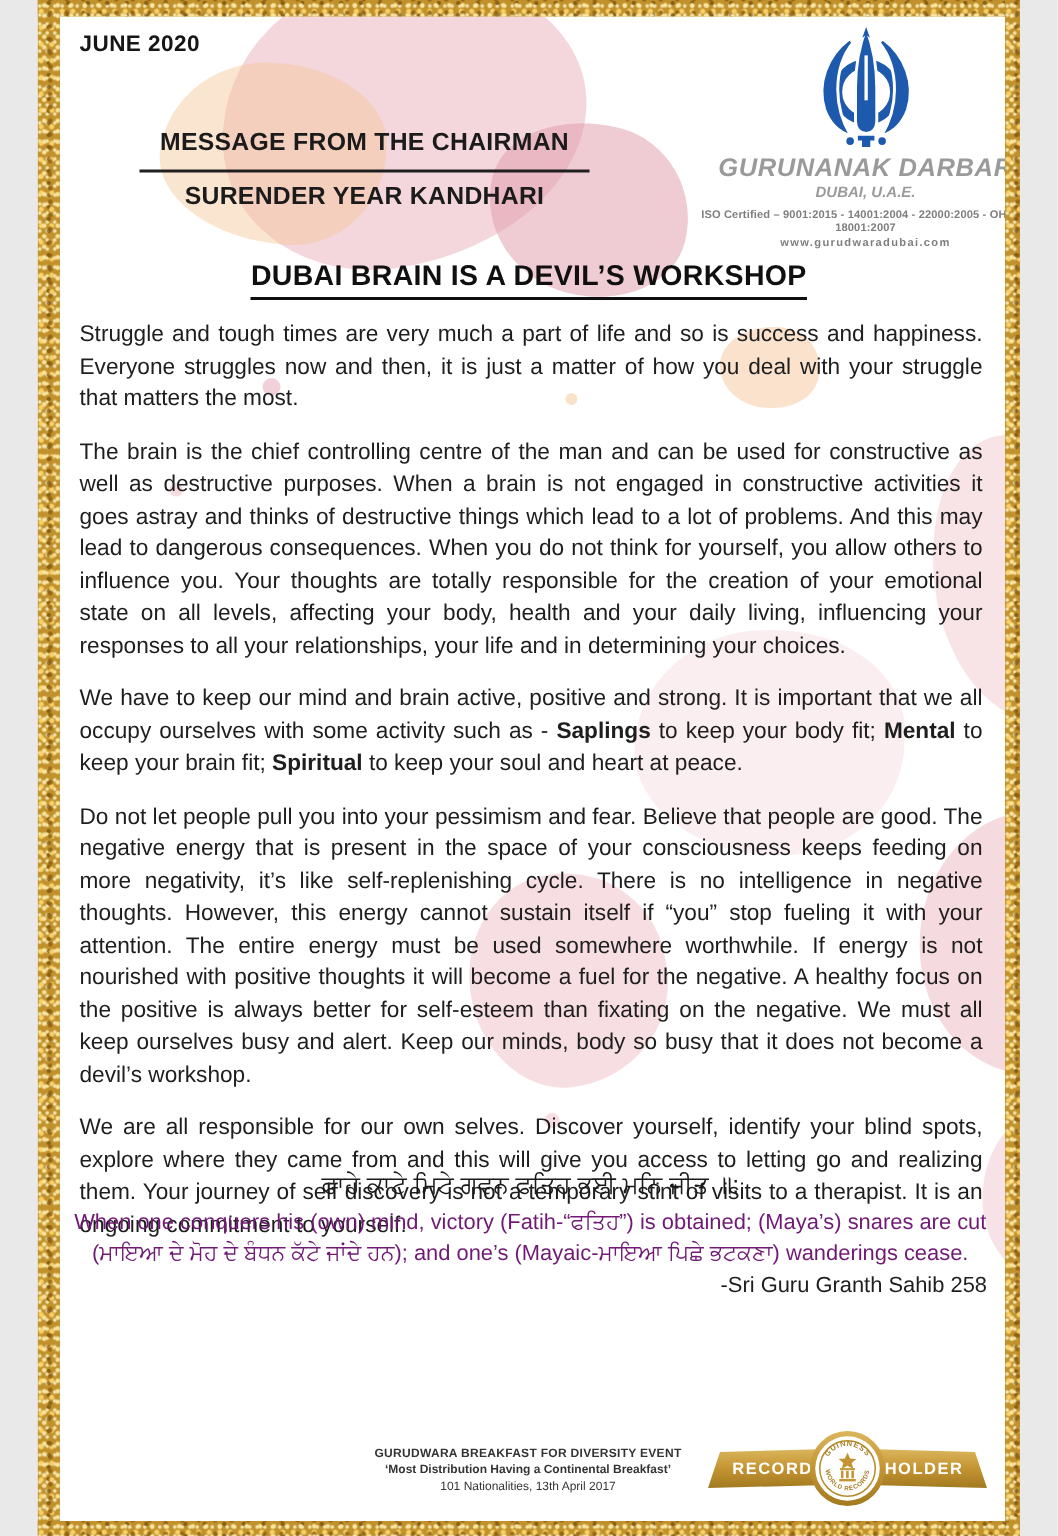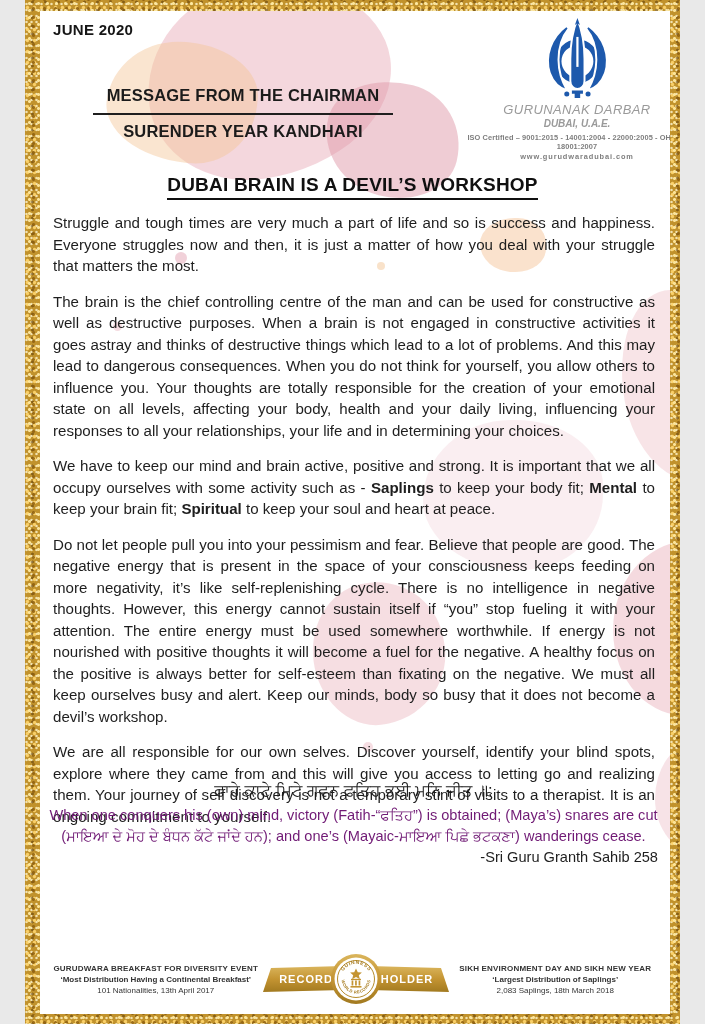--- a/index.html
+++ b/index.html
@@ -61,21 +61,21 @@
 
   
   .issue-date{position:absolute;left:28px;top:21px;font-size:15px;font-weight:bold;letter-spacing:.3px;color:#161616;}
   .chairman-block{position:absolute;left:62px;top:86px;width:312px;text-align:center;}
   .section-title{font-size:16.5px;font-weight:bold;color:#1b1b1b;letter-spacing:.2px;}
   .divider{border-top:2px solid #1f1f1f;margin:8px 6px 7px 6px;height:0;}
   .author{font-size:16.5px;font-weight:bold;color:#1b1b1b;letter-spacing:.2px;}
 
   .org-block{position:absolute;left:426px;top:18px;width:252px;text-align:center;}
   .org-logo{height:82px;display:block;margin:0 auto 2px auto;}
-  .org-name{font-size:13px;font-weight:normal;font-style:italic;color:#9a9a9a;letter-spacing:.4px;}
+  .org-name{font-size:17px;font-weight:bold;font-style:italic;color:#9a9a9a;letter-spacing:.4px;}
   .org-location{font-size:10px;font-weight:bold;font-style:italic;color:#9a9a9a;margin-top:1px;}
   .org-iso{font-size:7.4px;font-weight:bold;color:#7e7e7e;margin-top:4px;letter-spacing:.1px;}
   .org-site{font-size:7.4px;font-weight:bold;color:#7e7e7e;letter-spacing:.9px;margin-top:1px;}
 
   
   .title-wrap{position:absolute;left:0;right:0;top:174px;text-align:center;}
   .article-title{display:inline-block;font-size:19px;font-weight:bold;color:#101010;
     letter-spacing:.2px;border-bottom:2.5px solid #101010;padding-bottom:2px;}
   .article-body{position:absolute;left:28px;right:25px;top:212px;}
   .article-body p{margin:0 0 14px 0;font-size:15.1px;line-height:21.5px;text-align:justify;color:#1e1e1e;}
@@ -206,21 +206,16 @@
           <g fill="#c49432">
             <rect x="90.6" y="28.5" width="1.7" height="5"></rect>
             <rect x="94.1" y="28.5" width="1.7" height="5"></rect>
             <rect x="97.6" y="28.5" width="1.7" height="5"></rect>
             <rect x="89.5" y="34" width="11" height="1.6"></rect>
             <rect x="90" y="26.8" width="10" height="1.3"></rect>
           </g>
         </svg>
       </div>
 
-      <div class="event">
-        <div class="ev-title">SIKH ENVIRONMENT DAY AND SIKH NEW YEAR</div>
-        <div class="ev-sub">‘Largest Distribution of Saplings’</div>
-        <div class="ev-detail">2,083 Saplings, 18th March 2018</div>
-      </div>
     </div>
 
   </div>
 </div>
 
 </body></html>

